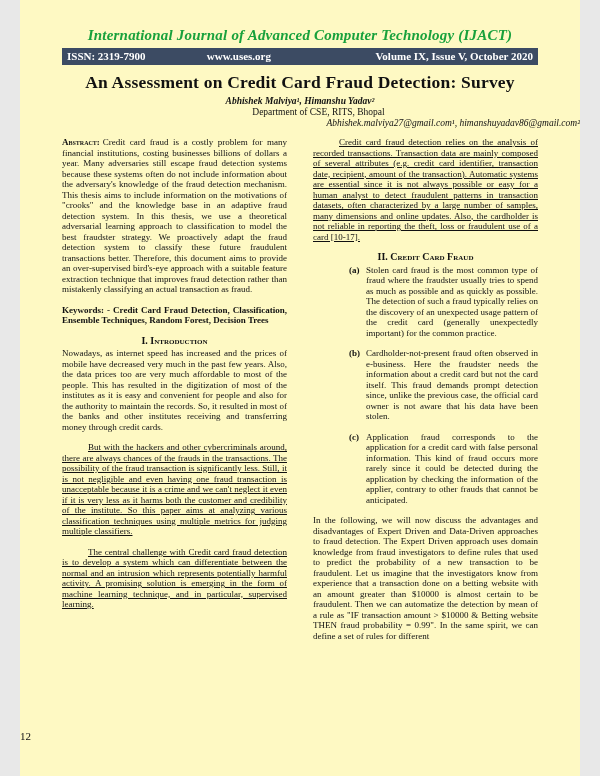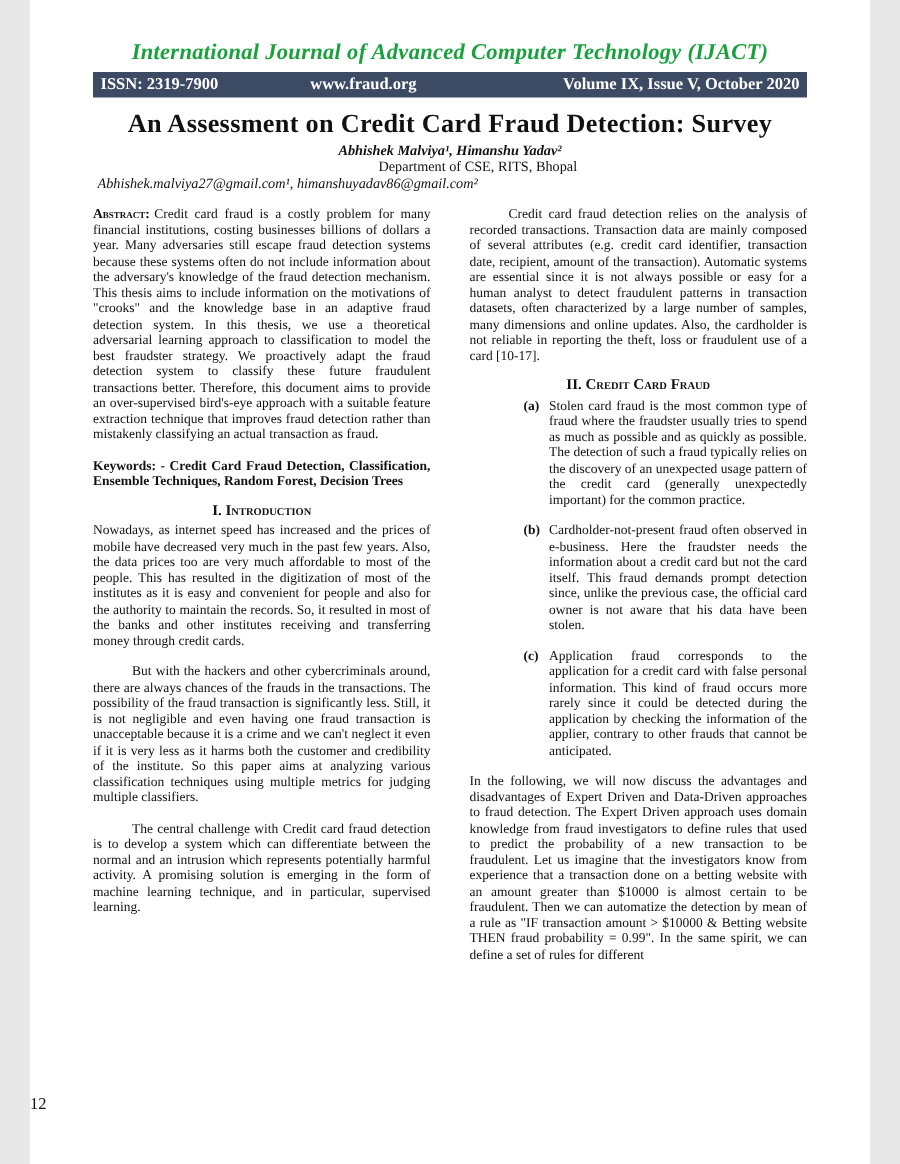--- a/index.html
+++ b/index.html
@@ -1,20 +1,20 @@
 <!DOCTYPE html>
 <html style="--journal-green: #18A13C; --bar-blue: #3C4B63;"><head>
 <meta charset="utf-8">
 <style>
   html,body{margin:0;padding:0;background:#e8e8e8;}
   .page{
     position:relative;
     width:560px;height:776px;
     margin:0 auto;
-    background:#ffffff;
+    background:#fef9c3;
     font-family:"Liberation Serif", serif;
     color:#111;
     overflow:hidden;
     box-sizing:border-box;
   }
   .journal-name{
     margin-top:27px;
     text-align:center;
     font-size:15px;
     font-weight:bold;
@@ -51,35 +51,35 @@
     font-family:Liberation Serif, serif;
   }
   .affiliation{
     margin-top:1px;
     text-align:center;
     font-size:9.5px;
     padding-left:37px;
   }
   .emails{
     margin-top:1px;
-    text-align:left;
+    text-align:right;
     font-size:9.5px;
     font-style:italic;
     margin-left:45px;
   }
   .columns{
     display:flex;
     gap:26px;
     margin:9px 42px 0 42px;
     font-size:9px;
     line-height:10.5px;
   }
   .col{flex:1;min-width:0;}
   .col p{margin:0 0 10px 0;text-align:justify;}
-  .col p.indent{text-indent:26px;}
+  .col p.indent{text-indent:26px;text-decoration:underline;}
   .abstract-label{
     font-weight:bold;
     font-variant:small-caps;
     margin-right:3px;
   }
   .keywords{font-weight:bold;}
   .sec-heading{
     text-align:center;
     font-weight:bold;
     font-variant:small-caps;
@@ -107,21 +107,21 @@
 </style>
 </head>
 <body>
 
 <div class="page">
 
   <div class="journal-name">International Journal of Advanced Computer Technology (IJACT)</div>
 
   <div class="issn-bar">
     <span class="left">ISSN: 2319-7900</span>
-    <span class="mid">www.fraud.org</span>
+    <span class="mid">www.uses.org</span>
     <span class="right">Volume IX, Issue V, October 2020</span>
   </div>
 
   <div class="paper-title">An Assessment on Credit Card Fraud Detection: Survey</div>
   <div class="authors">Abhishek Malviya¹, Himanshu Yadav²</div>
   <div class="affiliation">Department of CSE, RITS, Bhopal</div>
   <div class="emails">Abhishek.malviya27@gmail.com¹, himanshuyadav86@gmail.com²</div>
 
   <div class="columns">
 

